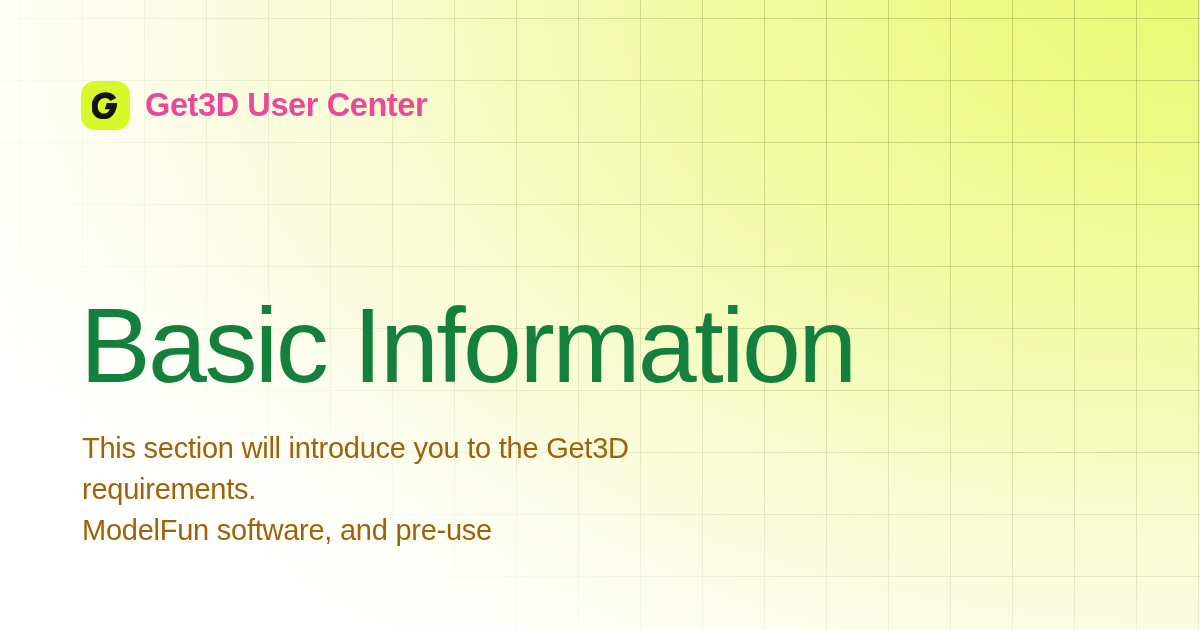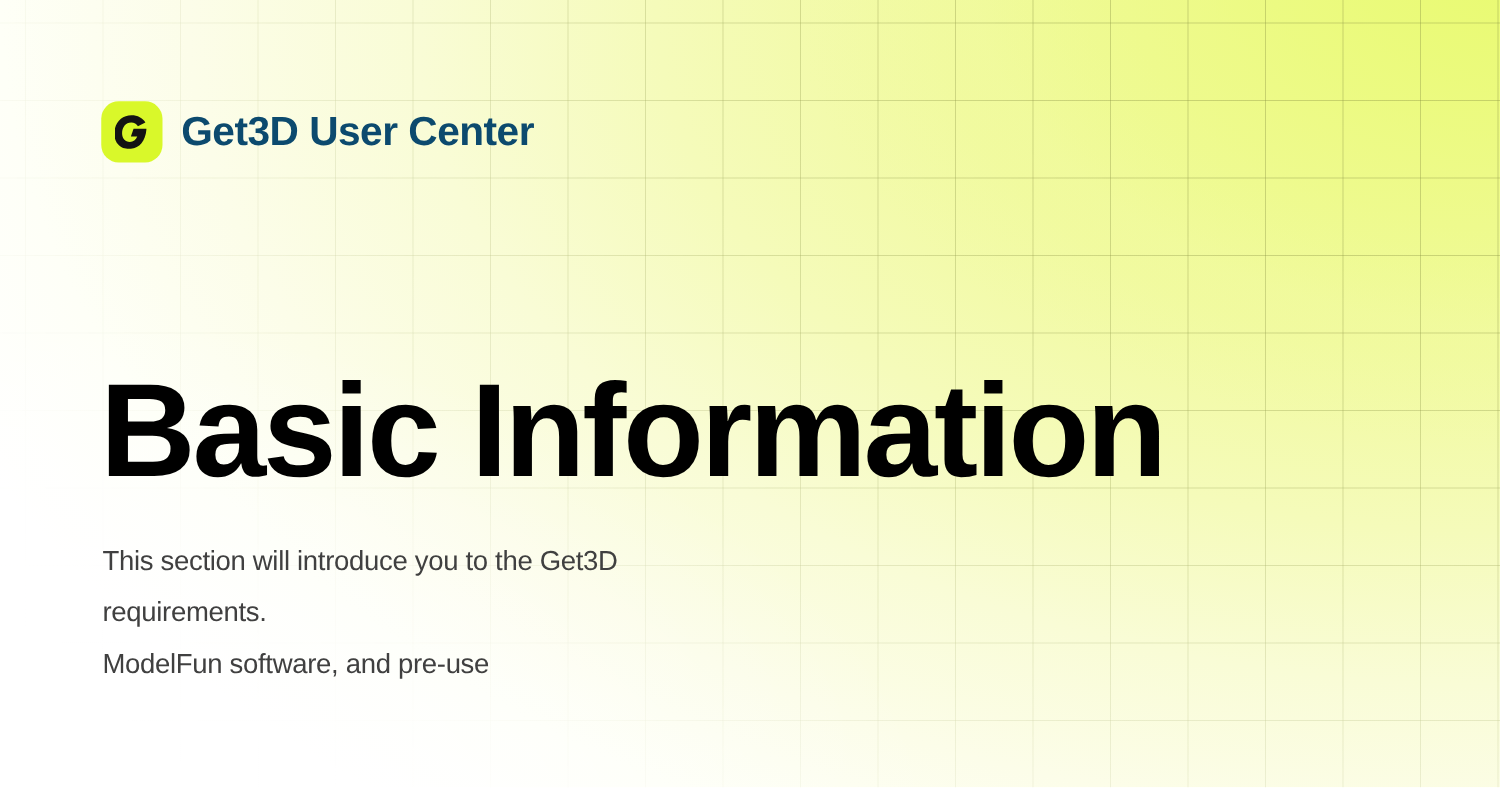--- a/index.html
+++ b/index.html
@@ -139,47 +139,47 @@
   .brand-mark svg {
     display: block;
     width: 27px;
     height: 27px;
   }
 
   .brand-title {
     font-size: 32.5px;
     font-weight: 700;
     letter-spacing: -0.4px;
-    color: #0c4a6e;
+    color: #ec4899;
     white-space: nowrap;
     line-height: 1;
   }
 
   .headline {
     position: absolute;
     left: 80px;
     top: 292px;
     font-size: 106px;
-    font-weight: 700;
+    font-weight: 400;
     letter-spacing: -2.6px;
     line-height: 1;
-    color: #000000;
+    color: #15803d;
     white-space: nowrap;
   }
 
   .description {
     position: absolute;
     left: 82px;
     top: 428px;
     width: 790px;
-    font-size: 22px;
+    font-size: 29px;
     font-weight: 400;
     line-height: 41px;
     letter-spacing: -0.25px;
-    color: #404040;
+    color: #a16207;
   }
 
   .description .line {
     display: block;
     white-space: nowrap;
   }
 </style>
 </head>
 <body>
 

